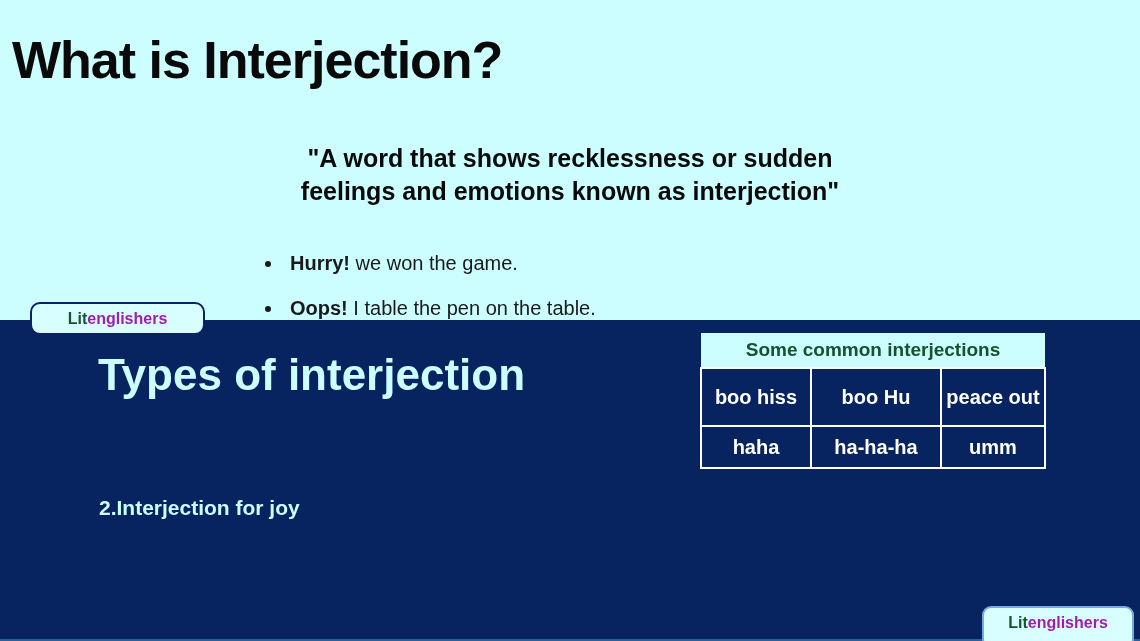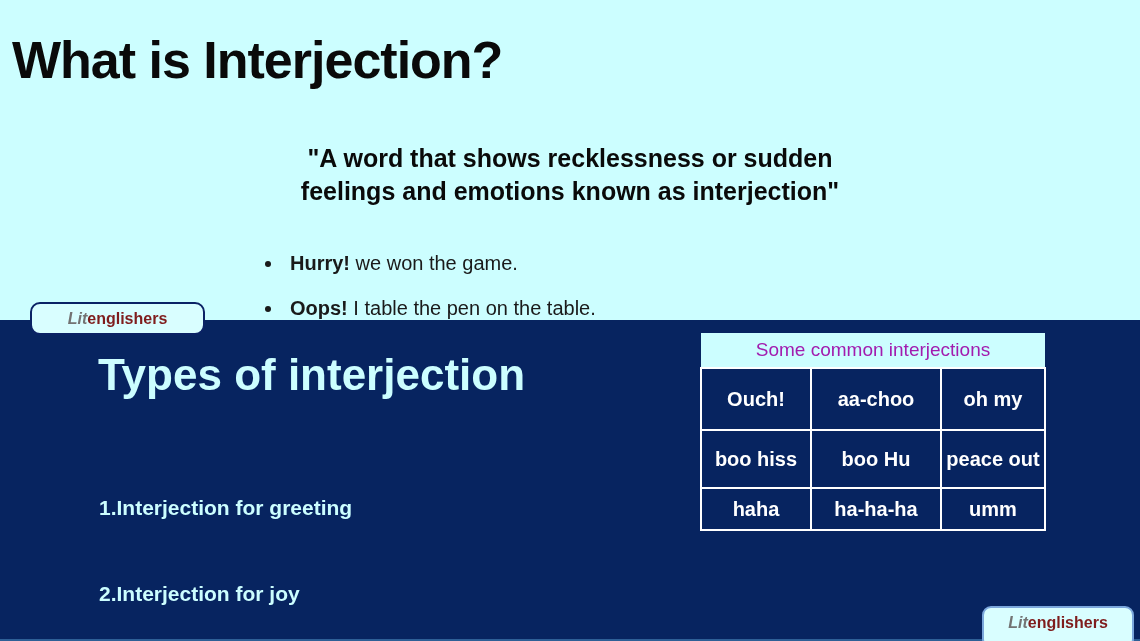--- a/index.html
+++ b/index.html
@@ -61,22 +61,22 @@
   .examples li { padding-left: 6px; margin-top: 16px; }
   .examples .lead { font-weight: bold; }
   .brand-badge {
     position: absolute;
     background: #D9FEFF;
     text-align: center;
     font-size: 16px;
     font-weight: bold;
     white-space: nowrap;
   }
-  .brand-badge .lit { color: #737373; font-style: italic; }
-  .brand-badge .eng { color: #7f1d1d; text-align: center; }
+  .brand-badge .lit { color: #14532d; }
+  .brand-badge .eng { color: #a21caf; text-align: center; }
   .badge-top {
     left: 30px; top: 302px;
     width: 175px; height: 33px;
     line-height: 29px;
     border: 2.5px solid #0B2265;
     border-radius: 10px;
     z-index: 5;
   }
   .badge-bottom {
     left: 982px; top: 606px;
@@ -104,23 +104,23 @@
   }
   .itable {
     position: absolute;
     left: 700px; top: 333px;
     width: 344px;
     border-collapse: collapse;
     table-layout: fixed;
   }
   .itable th {
     background: #CCFEFF;
-    color: #a21caf;
+    color: #14532d;
     font-size: 19px;
-    font-weight: normal;
+    font-weight: bold;
     height: 35px;
     text-align: center;
     vertical-align: middle;
     border: none;
     font-family: "Liberation Sans", sans-serif;
   }
   .itable td {
     background: #072460;
     color: #FFFFFF;
     font-size: 20px;
@@ -158,41 +158,35 @@
     <div class="bottom-edge-line"></div>
   </div>
 
   <div class="brand-badge badge-top">
     <span class="lit">Lit</span><span class="eng">englishers</span>
   </div>
 
   <h2 class="types-heading">Types of interjection</h2>
 
   <div class="types-list">
-    <div>1.Interjection for greeting</div>
     <div>2.Interjection for joy</div>
     
     
     
   </div>
 
   <table class="itable">
     <colgroup>
       <col class="col-a">
         <col class="col-b">
         <col class="col-c">
     </colgroup>
     <tbody>
         <tr>
       <th colspan="3">Some common interjections</th>
-    </tr>
-    <tr class="r1">
-      <td>Ouch!</td>
-      <td>aa-choo</td>
-      <td>oh my</td>
     </tr>
     <tr class="r2">
       <td>boo hiss</td>
       <td>boo Hu</td>
       <td>peace out</td>
     </tr>
     <tr class="r4">
       <td>haha</td>
       <td>ha-ha-ha</td>
       <td>umm</td>

